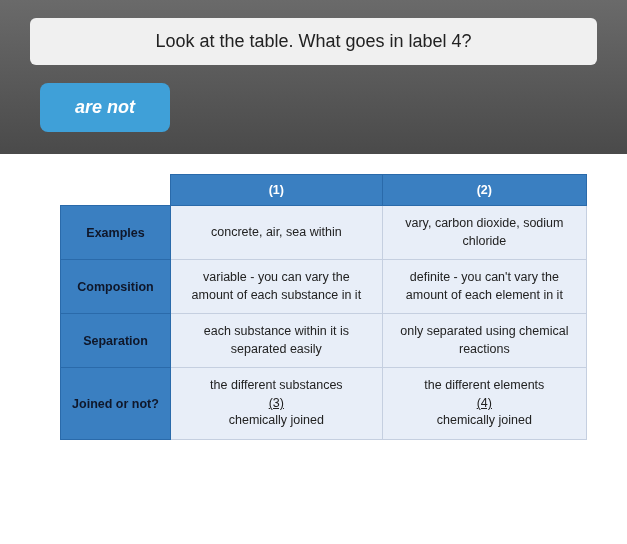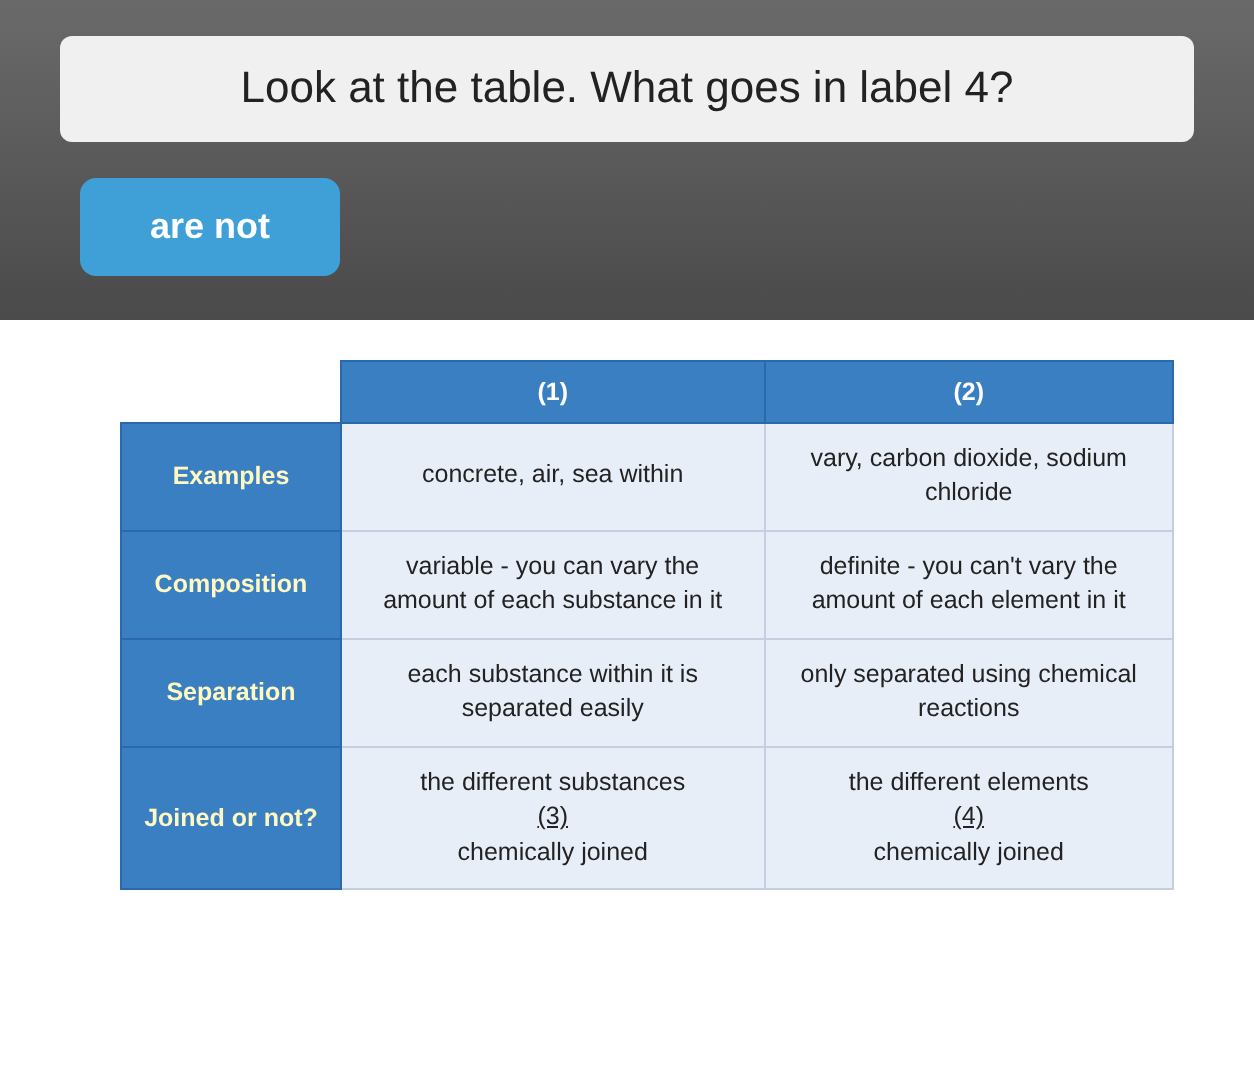--- a/index.html
+++ b/index.html
@@ -11,21 +11,21 @@
       overflow: hidden;
     }
 
     .top-section {
       background: linear-gradient(to bottom, #6a6a6a, #4a4a4a);
       padding: 18px 30px 22px 30px;
     }
 
     .question {
       color: #fff;
-      font-size: 22px;
+      font-size: 18px;
       font-weight: normal;
       text-align: center;
       margin-bottom: 18px;
       line-height: 1.3;
       background: #f0f0f0;
       color: #222;
       border-radius: 6px;
       padding: 12px 20px;
     }
 
@@ -40,20 +40,21 @@
       background: #3fa0d8;
       color: #fff;
       border: none;
       border-radius: 8px;
       padding: 14px 30px;
       font-size: 18px;
       font-weight: bold;
       cursor: pointer;
       min-width: 130px;
       text-align: center;
+      font-style: italic;
     }
 
     .bottom-section {
       background: #fff;
       padding: 20px 40px 20px 60px;
     }
 
     table {
       width: 100%;
       border-collapse: collapse;
@@ -69,21 +70,21 @@
       border: 1px solid #2a6aaa;
     }
 
     thead tr th:first-child {
       background: transparent;
       border: none;
     }
 
     tbody tr td:first-child {
       background: #3a7fc1;
-      color: #fef9c3;
+      color: #0f172a;
       font-weight: bold;
       text-align: center;
       padding: 9px 10px;
       border: 1px solid #2a6aaa;
       width: 110px;
     }
 
     tbody tr td:not(:first-child) {
       background: #e8eef8;
       color: #222;

